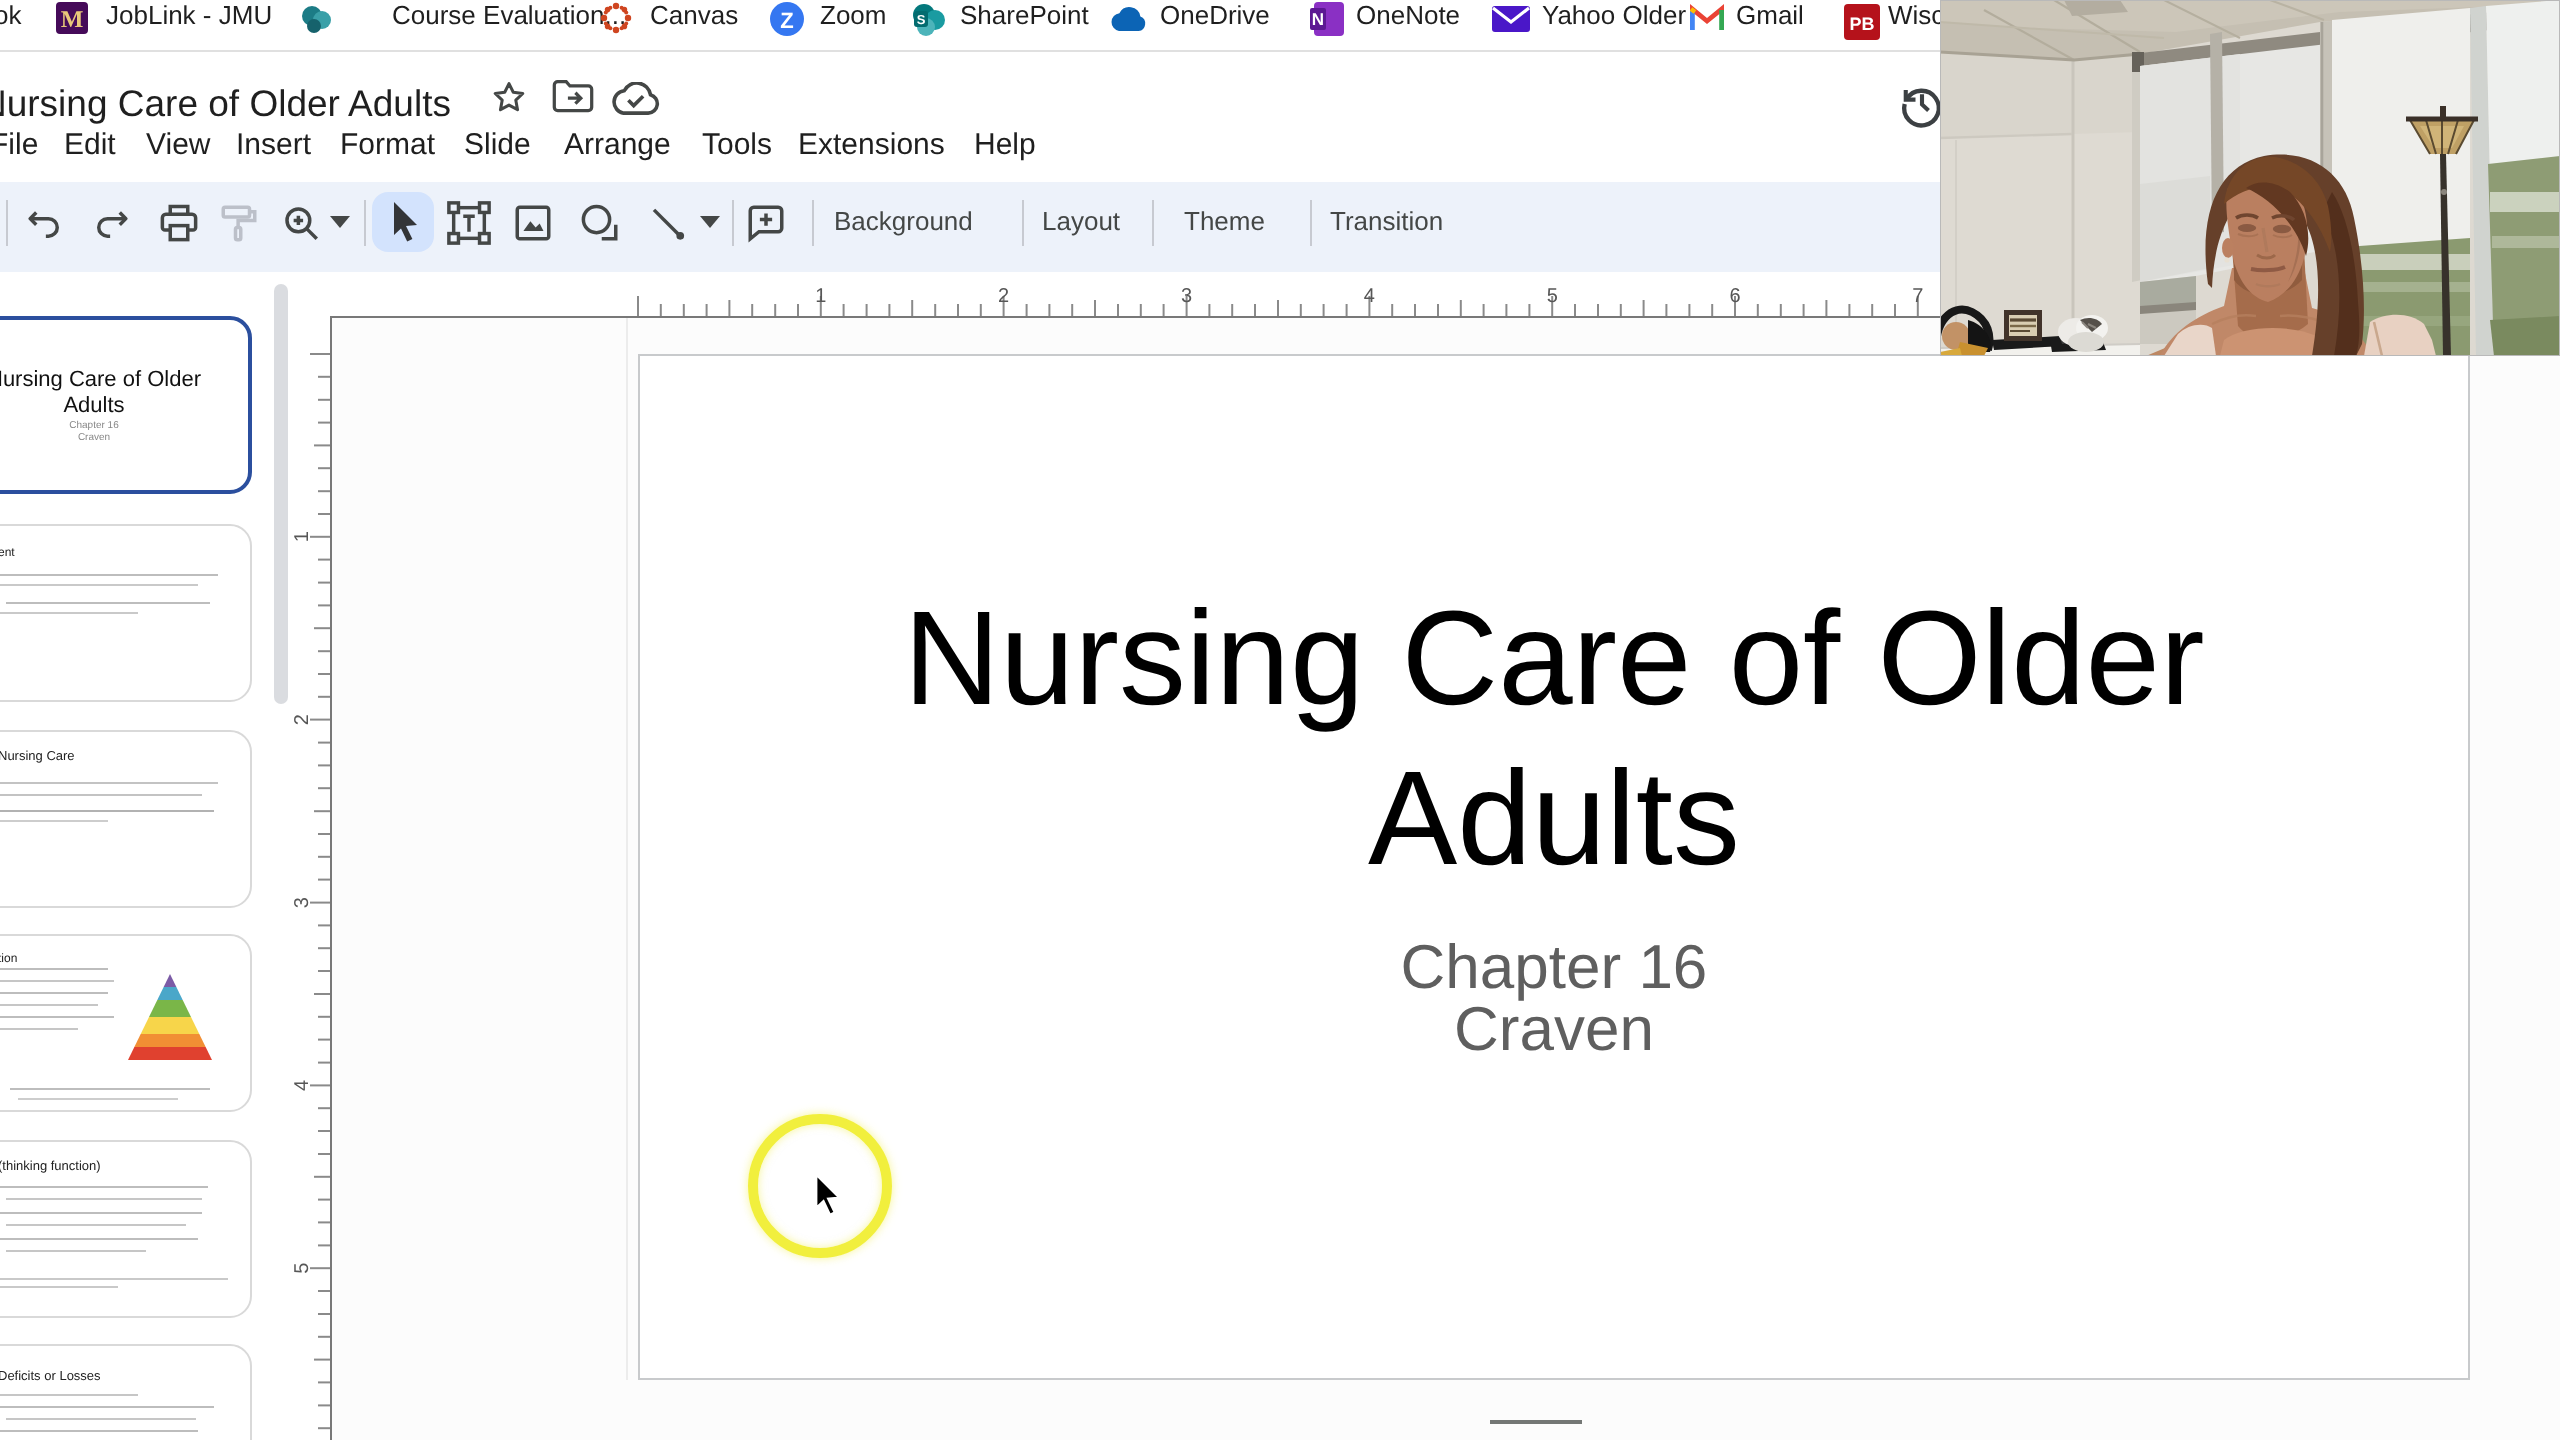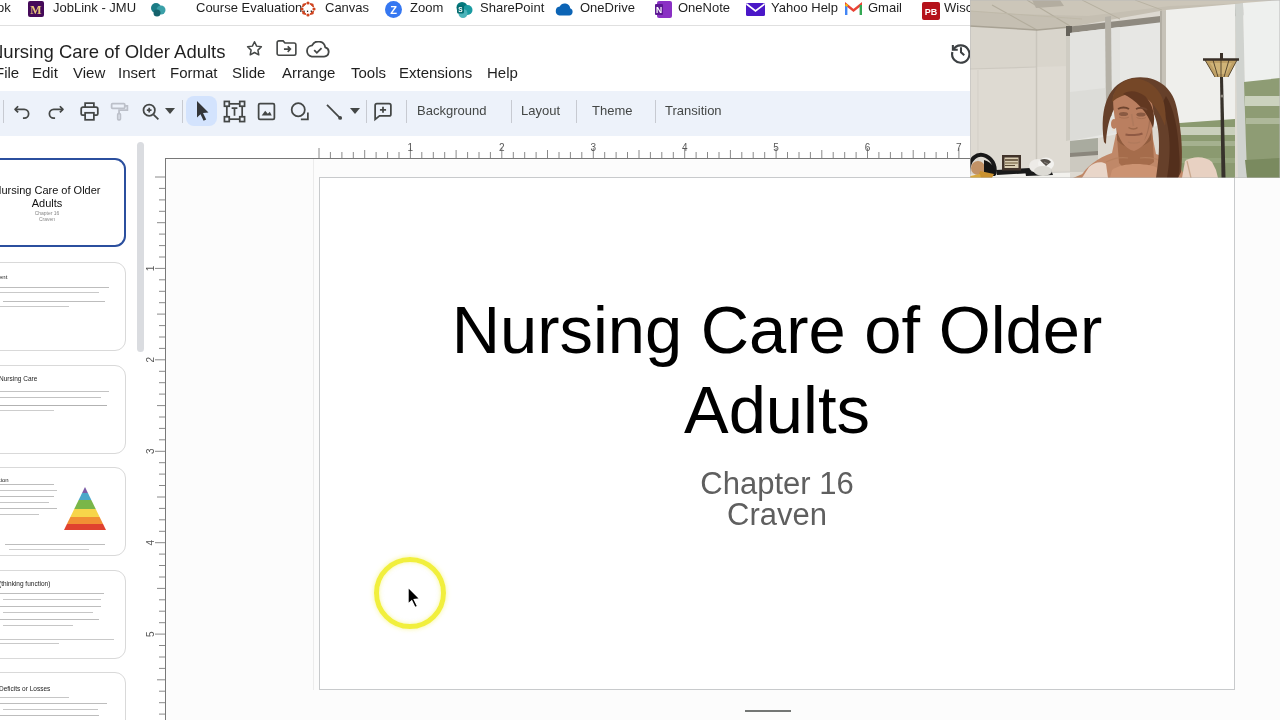--- a/index.html
+++ b/index.html
@@ -73,21 +73,21 @@
   <svg class="abs" style="left:655px;top:1px;" width="17" height="17">
       <rect x="2" y="0" width="15" height="17" rx="2" fill="#8a30c4"></rect>
       <rect x="0" y="3" width="8" height="11" rx="1" fill="#5c1893"></rect>
       <text x="4" y="11.5" font-size="8.5" font-weight="bold" fill="#fff" text-anchor="middle">N</text>
     </svg>
   <div class="bktxt" style="left:678px;">OneNote</div>
   <svg class="abs" style="left:746px;top:3px;" width="19" height="13">
       <rect x="0" y="0" width="19" height="13" rx="1.5" fill="#4a17c8"></rect>
       <path d="M0.5 1 L9.5 8 L18.5 1" fill="none" stroke="#fff" stroke-width="1.6"></path>
     </svg>
-  <div class="bktxt" style="left:771px;">Yahoo Help</div>
+  <div class="bktxt" style="left:771px;">Yahoo Older</div>
   <svg class="abs" style="left:845px;top:2px;" width="17" height="14">
     <path d="M0.5 13 V2 L8.5 8.5 L16.5 2 V13" fill="none" stroke="#ea4335" stroke-width="2.4"></path>
     <path d="M1.2 13 V3" stroke="#4285f4" stroke-width="2.4"></path>
     <path d="M15.8 13 V3" stroke="#34a853" stroke-width="2.4"></path>
     <path d="M0.5 2.5 L2.5 4" stroke="#fbbc04" stroke-width="2.2"></path>
   </svg>
   <div class="bktxt" style="left:868px;">Gmail</div>
   <svg class="abs" style="left:922px;top:2px;" width="18" height="18">
       <rect x="0" y="0" width="18" height="18" rx="2" fill="#b5121b"></rect>
       <text x="9" y="13" font-size="9" font-weight="bold" fill="#fff" text-anchor="middle">PB</text>

